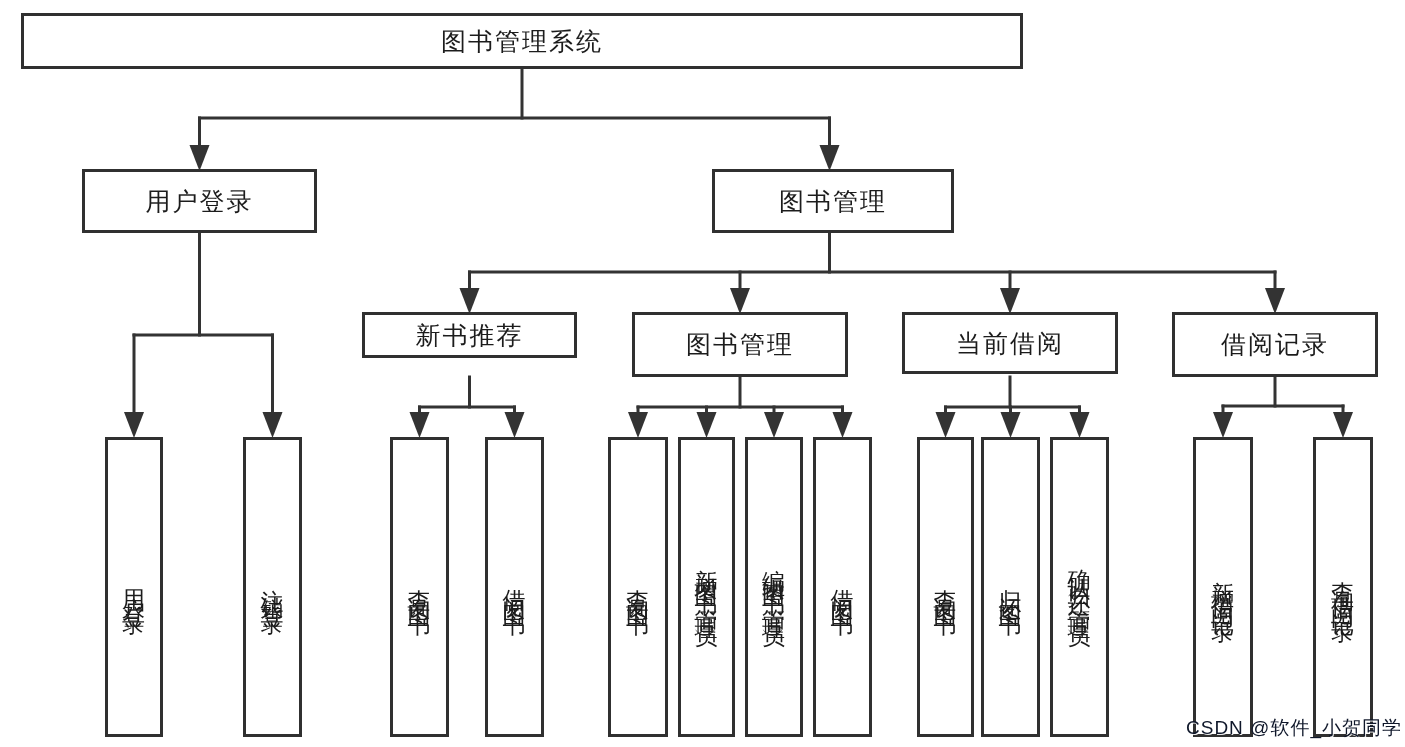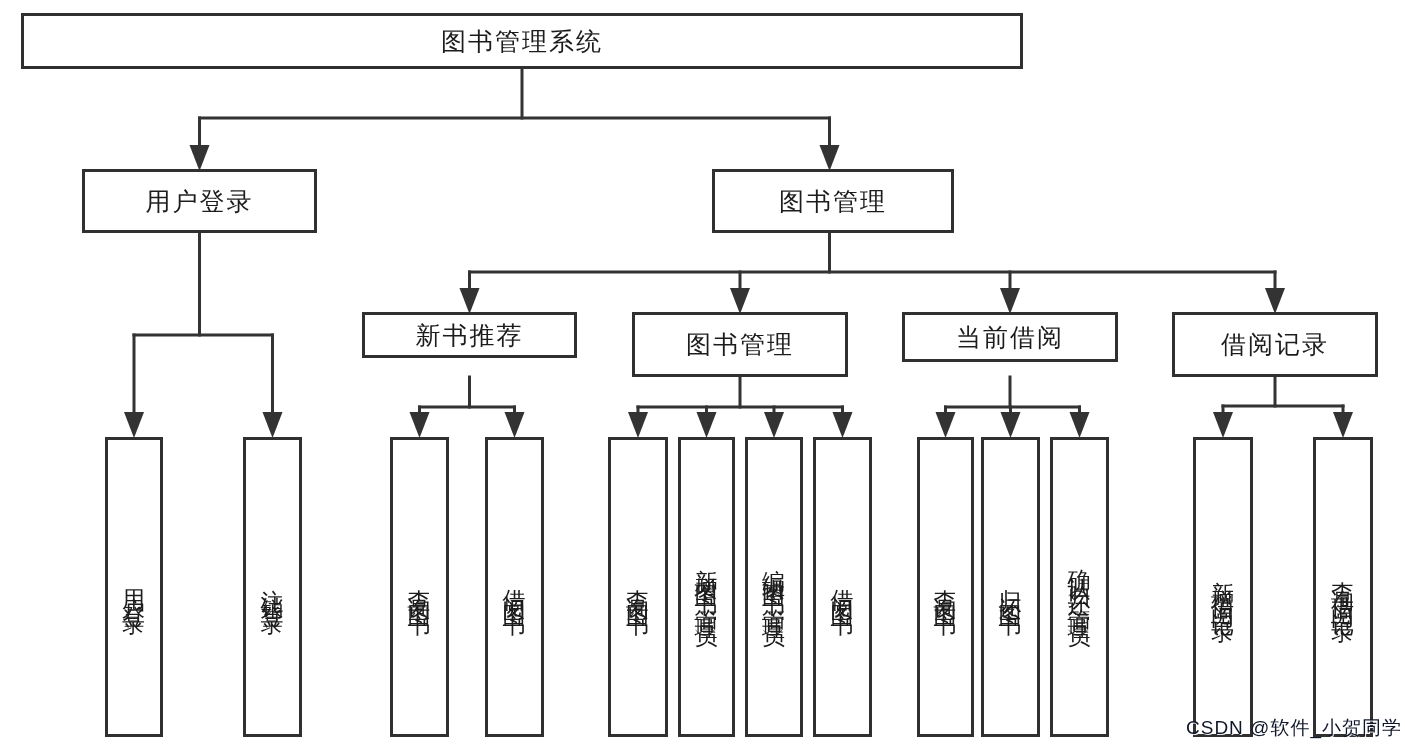--- a/index.html
+++ b/index.html
@@ -86,21 +86,21 @@
       <polygon points="1333,412 1353,412 1343,438"></polygon>
     </svg>
 
   <div class="node hnode" style="left:21px;top:13px;width:1002px;height:56px">图书管理系统</div>
 
   <div class="node hnode" style="left:82px;top:169px;width:235px;height:64px">用户登录</div>
   <div class="node hnode" style="left:712px;top:169px;width:242px;height:64px">图书管理</div>
 
   <div class="node hnode" style="left:362px;top:312px;width:215px;height:46px">新书推荐</div>
   <div class="node hnode" style="left:632px;top:312px;width:216px;height:65px">图书管理</div>
-  <div class="node hnode" style="left:902px;top:312px;width:216px;height:50px">当前借阅</div>
+  <div class="node hnode" style="left:902px;top:312px;width:216px;height:62px">当前借阅</div>
   <div class="node hnode" style="left:1172px;top:312px;width:206px;height:65px">借阅记录</div>
 
   <div class="node vnode" style="left:105px;top:437px;width:58px;height:300px">
     <span>用户登录</span>
   </div>
   <div class="node vnode" style="left:243px;top:437px;width:59px;height:300px">
     <span>注销登录</span>
   </div>
 
   <div class="node vnode" style="left:390px;top:437px;width:59px;height:300px">

